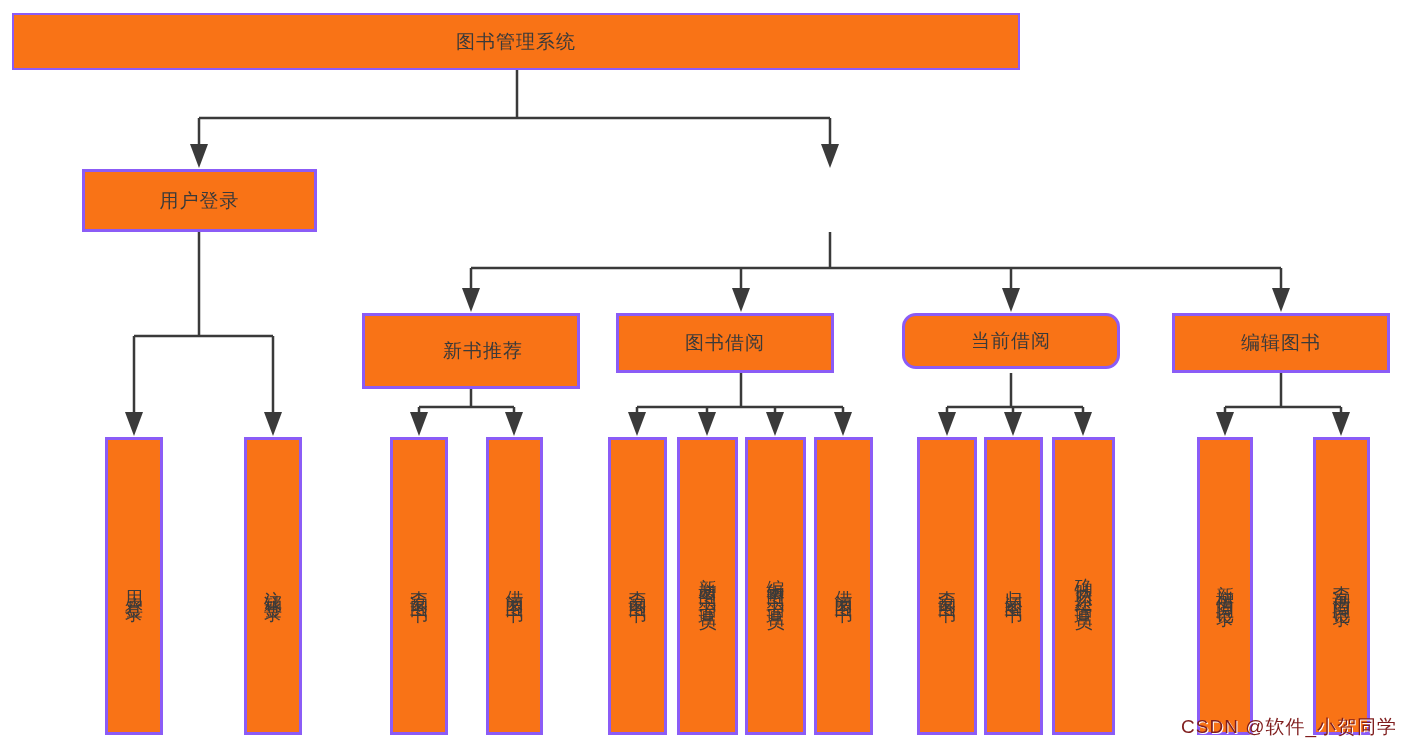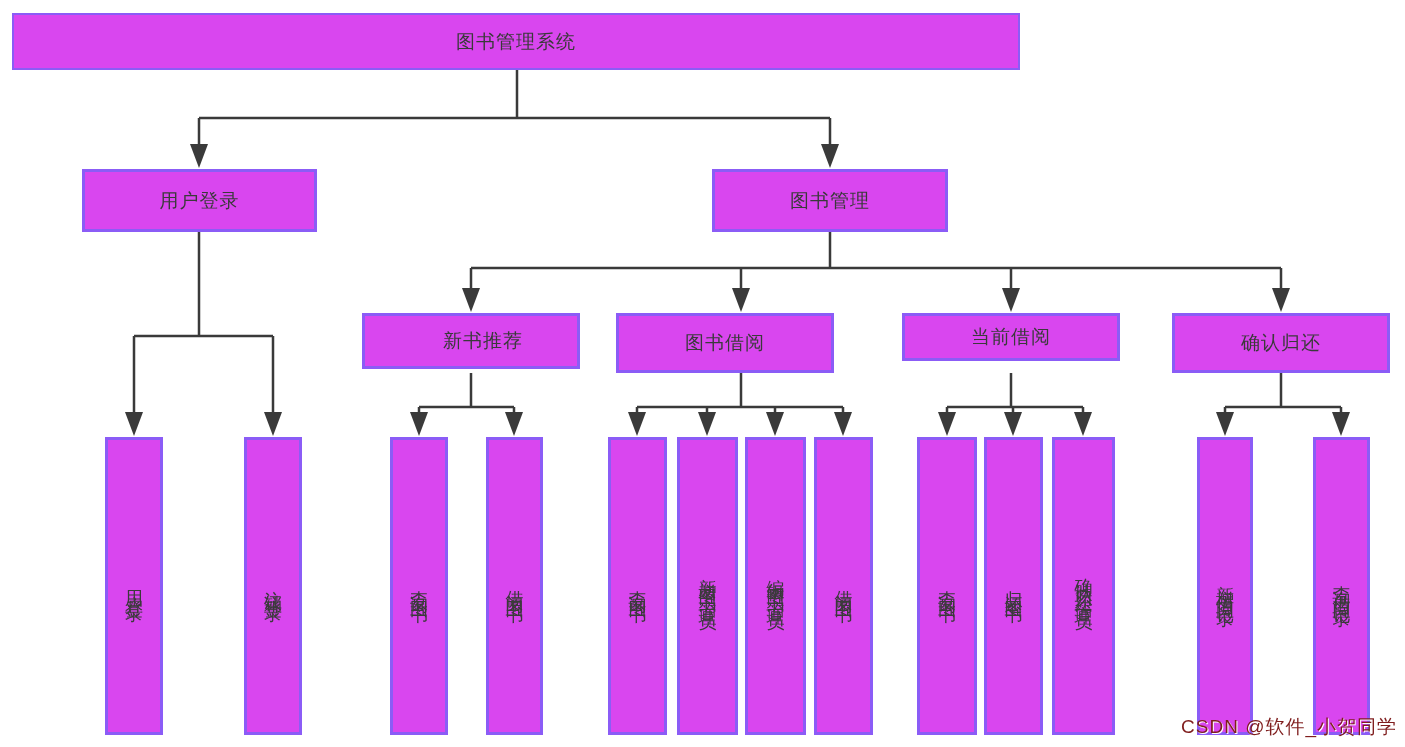--- a/index.html
+++ b/index.html
@@ -1,21 +1,21 @@
 <!DOCTYPE html>
 <html><head>
 <meta charset="utf-8">
 <style>
   html,body{margin:0;padding:0;background:#ffffff;}
   #stage{
     position:relative;width:1405px;height:747px;background:#ffffff;
     font-family:"Liberation Sans",sans-serif;overflow:hidden;
   }
   .box{
-    position:absolute;background:#d946ef;border:3px solid #8b5cf6;
+    position:absolute;background:#f97316;border:3px solid #8b5cf6;
     display:flex;align-items:center;justify-content:center;
     color:#3a3a3a;box-sizing:border-box;
   }
   .box.root{border-width:2px;font-size:19px;letter-spacing:1px;}
   .box.l2,.box.l3{font-size:19px;letter-spacing:1px;}
   .box.leaf{font-size:18px;}
   .vtext{
     writing-mode:vertical-rl;
     letter-spacing:5px;
     line-height:1;
@@ -78,35 +78,32 @@
     </g>
   </svg>
 
   <div class="box root" style="left:12px;top:13px;width:1008px;height:57px;">
     <span>图书管理系统</span>
   </div>
 
   <div class="box l2" style="left:82px;top:169px;width:235px;height:63px;">
     <span>用户登录</span>
   </div>
-  <div class="box l2" style="left:712px;top:169px;width:236px;height:63px;">
-    <span>图书管理</span>
-  </div>
 
-  <div class="box l3" style="left:362px;top:313px;width:218px;height:56px;padding-left:24px;">
+  <div class="box l3" style="left:362px;top:313px;width:218px;height:76px;padding-left:24px;">
     <span>新书推荐</span>
   </div>
   <div class="box l3" style="left:616px;top:313px;width:218px;height:60px;">
     <span>图书借阅</span>
   </div>
-  <div class="box l3" style="left:902px;top:313px;width:218px;height:48px;">
+  <div class="box l3" style="left:902px;top:313px;width:218px;height:56px;border-radius:14px;">
     <span>当前借阅</span>
   </div>
   <div class="box l3" style="left:1172px;top:313px;width:218px;height:60px;">
-    <span>确认归还</span>
+    <span>编辑图书</span>
   </div>
 
   <div class="box leaf" style="left:105px;top:437px;width:58px;height:298px;">
     <span class="vtext">用户登录</span>
   </div>
   <div class="box leaf" style="left:244px;top:437px;width:58px;height:298px;">
     <span class="vtext">注销登录</span>
   </div>
 
   <div class="box leaf" style="left:390px;top:437px;width:58px;height:298px;">

